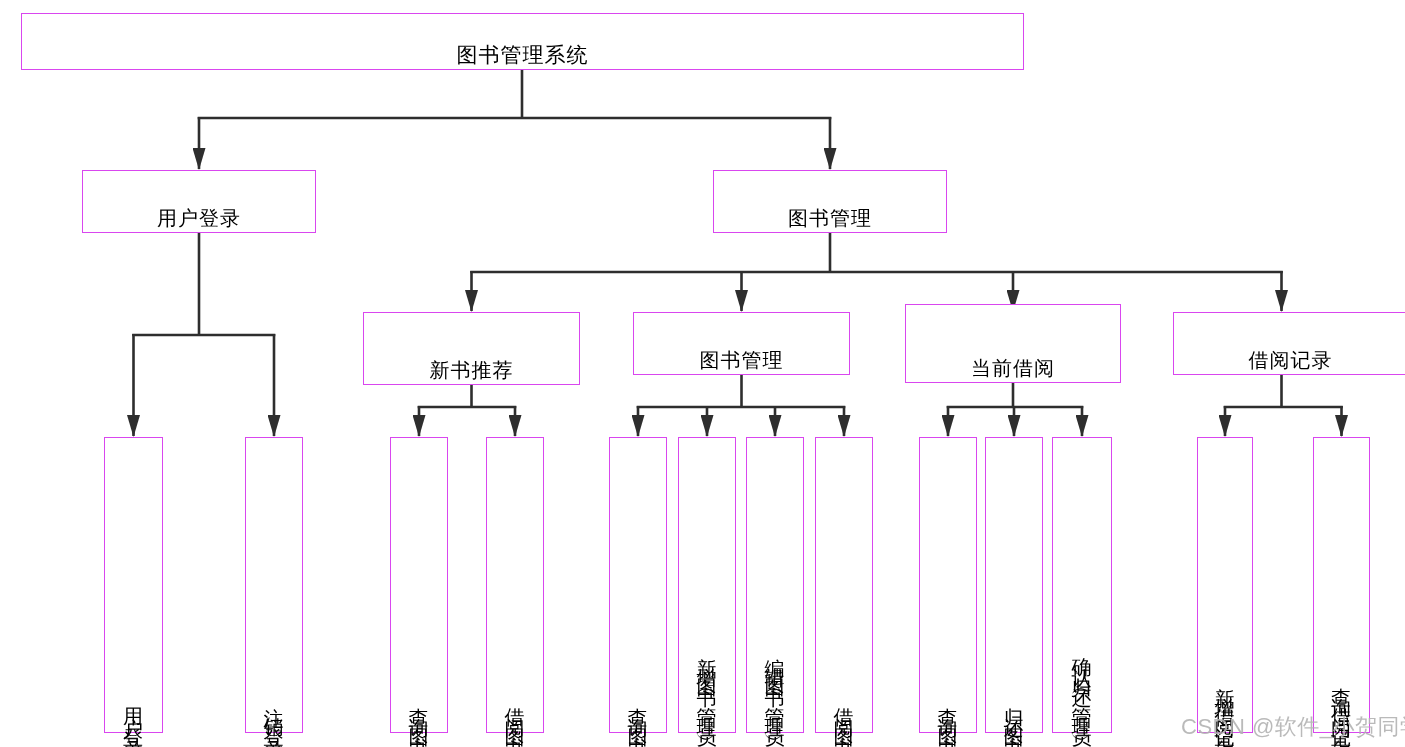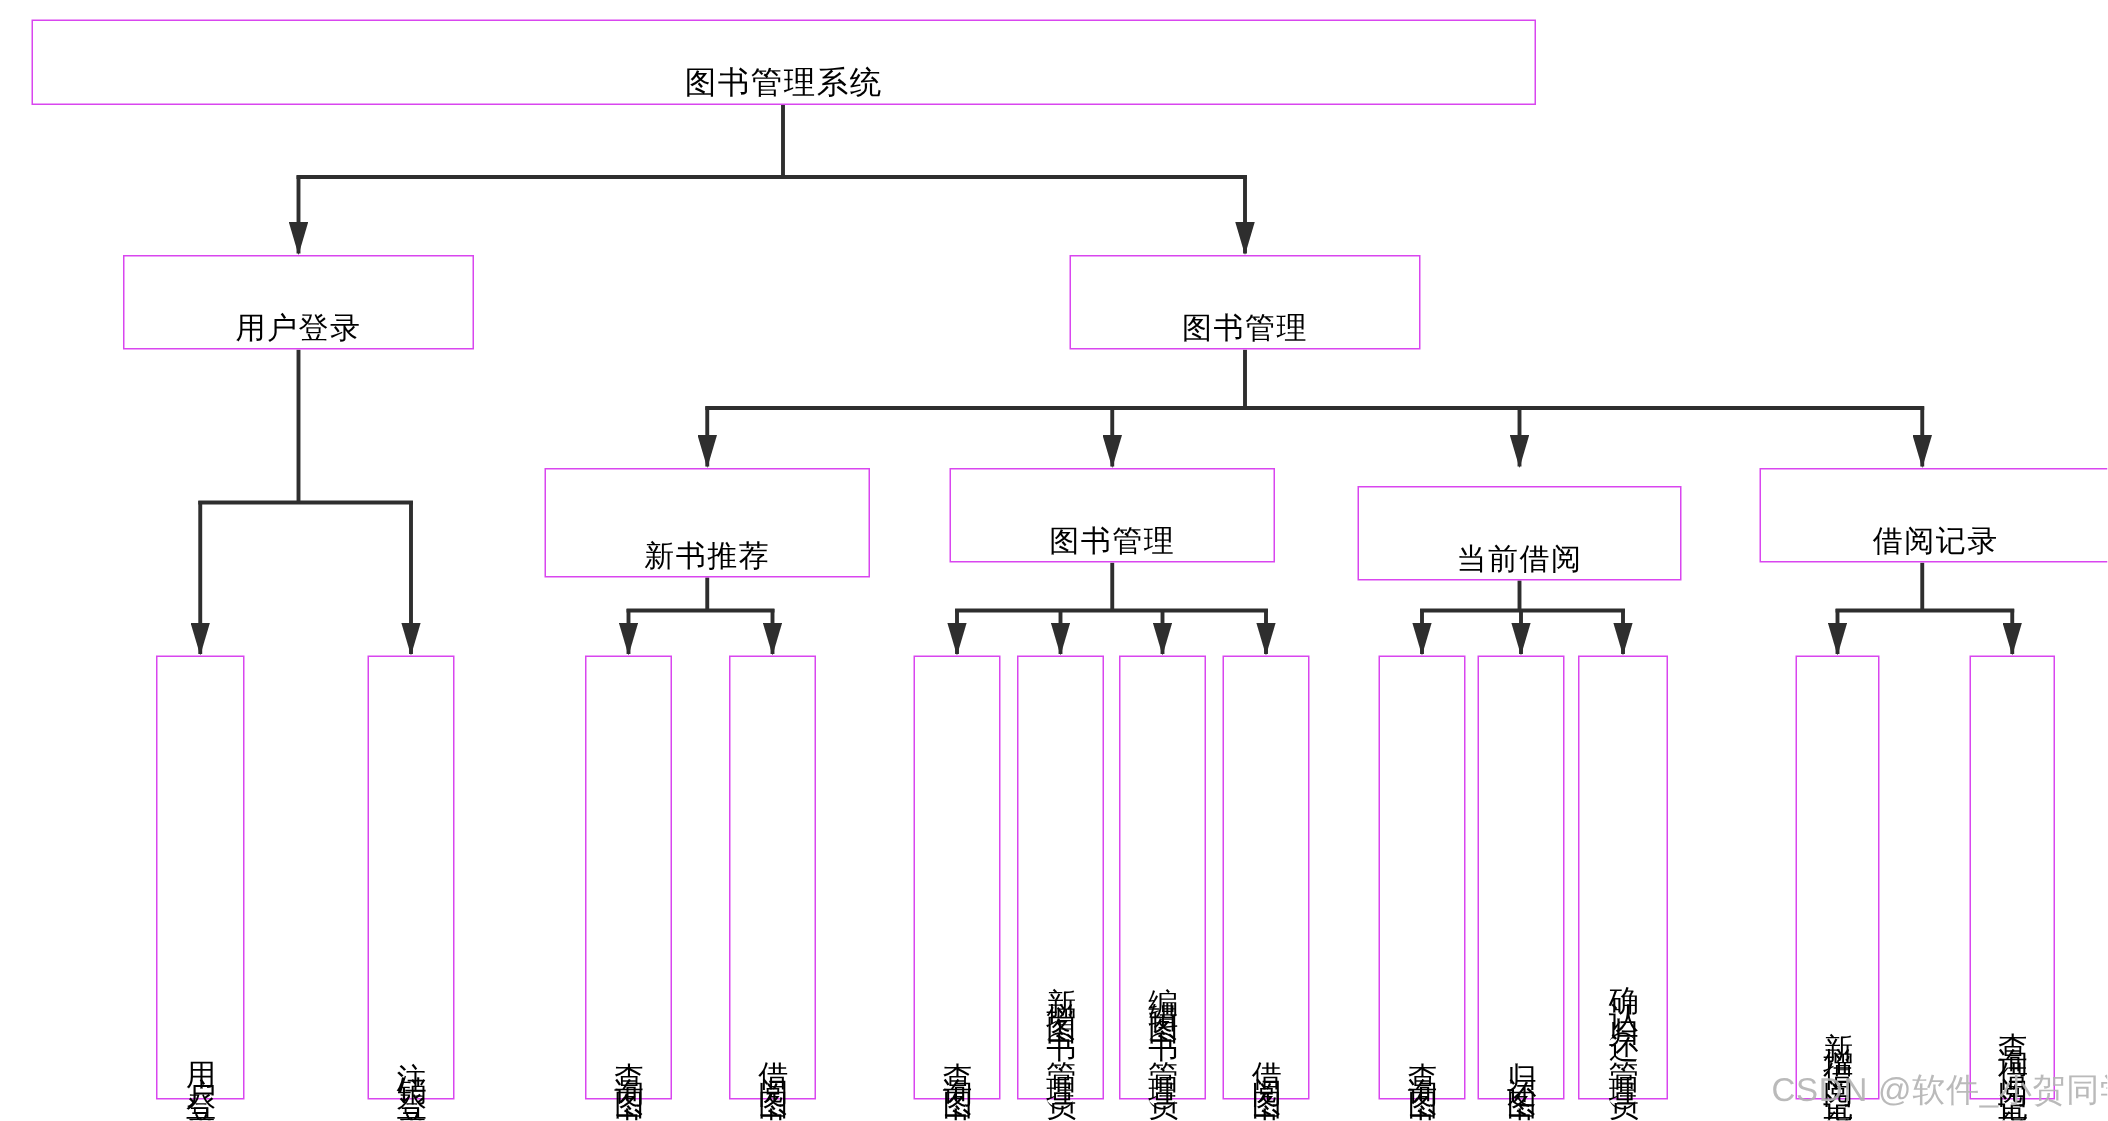--- a/index.html
+++ b/index.html
@@ -119,21 +119,21 @@
   <div class="node hnode" style="left:713px; top:170px; width:234px; height:63px;">
     <span>图书管理</span>
   </div>
 
   <div class="node hnode" style="left:363px; top:312px; width:217px; height:73px;">
     <span>新书推荐</span>
   </div>
   <div class="node hnode" style="left:633px; top:312px; width:217px; height:63px;">
     <span>图书管理</span>
   </div>
-  <div class="node hnode" style="left:905px; top:324px; width:216px; height:63px;">
+  <div class="node hnode" style="left:905px; top:304px; width:216px; height:79px;">
     <span>当前借阅</span>
   </div>
   <div class="node hnode" style="left:1173px; top:312px; width:235px; height:63px;">
     <span>借阅记录</span>
   </div>
 
   <div class="node vnode" style="left:104px; top:437px; width:59px; height:296px;">
     <span>用户登录</span>
   </div>
   <div class="node vnode" style="left:245px; top:437px; width:58px; height:296px;">

